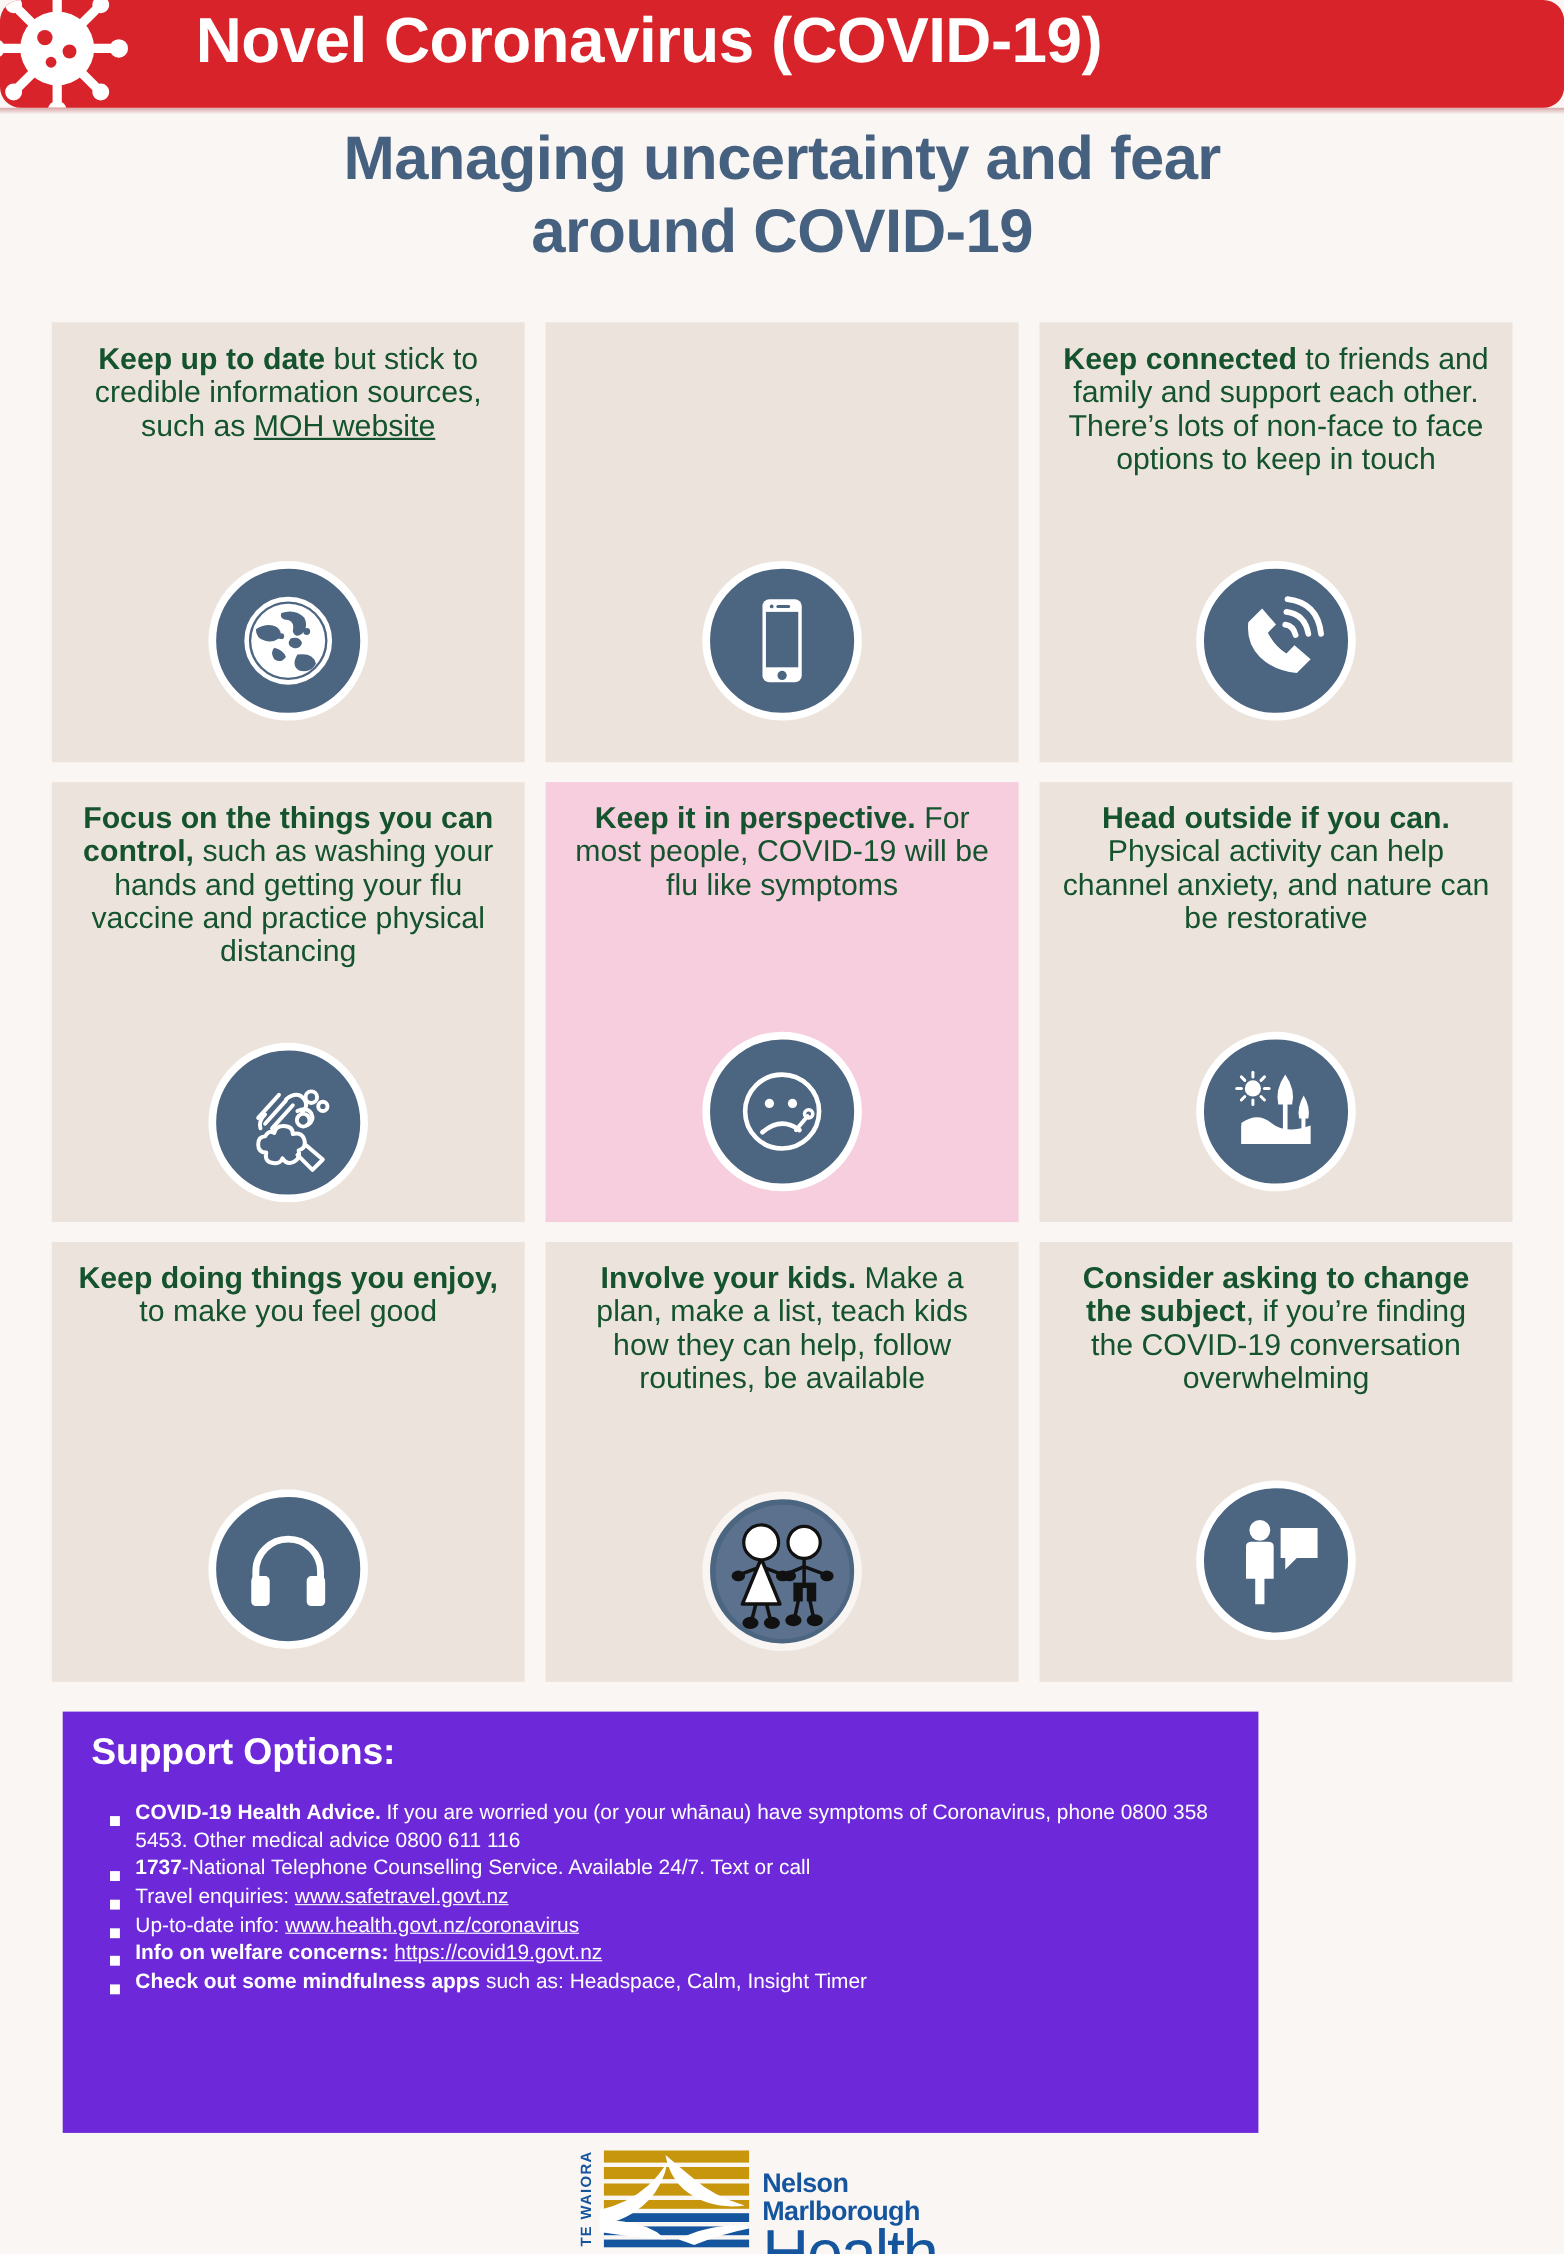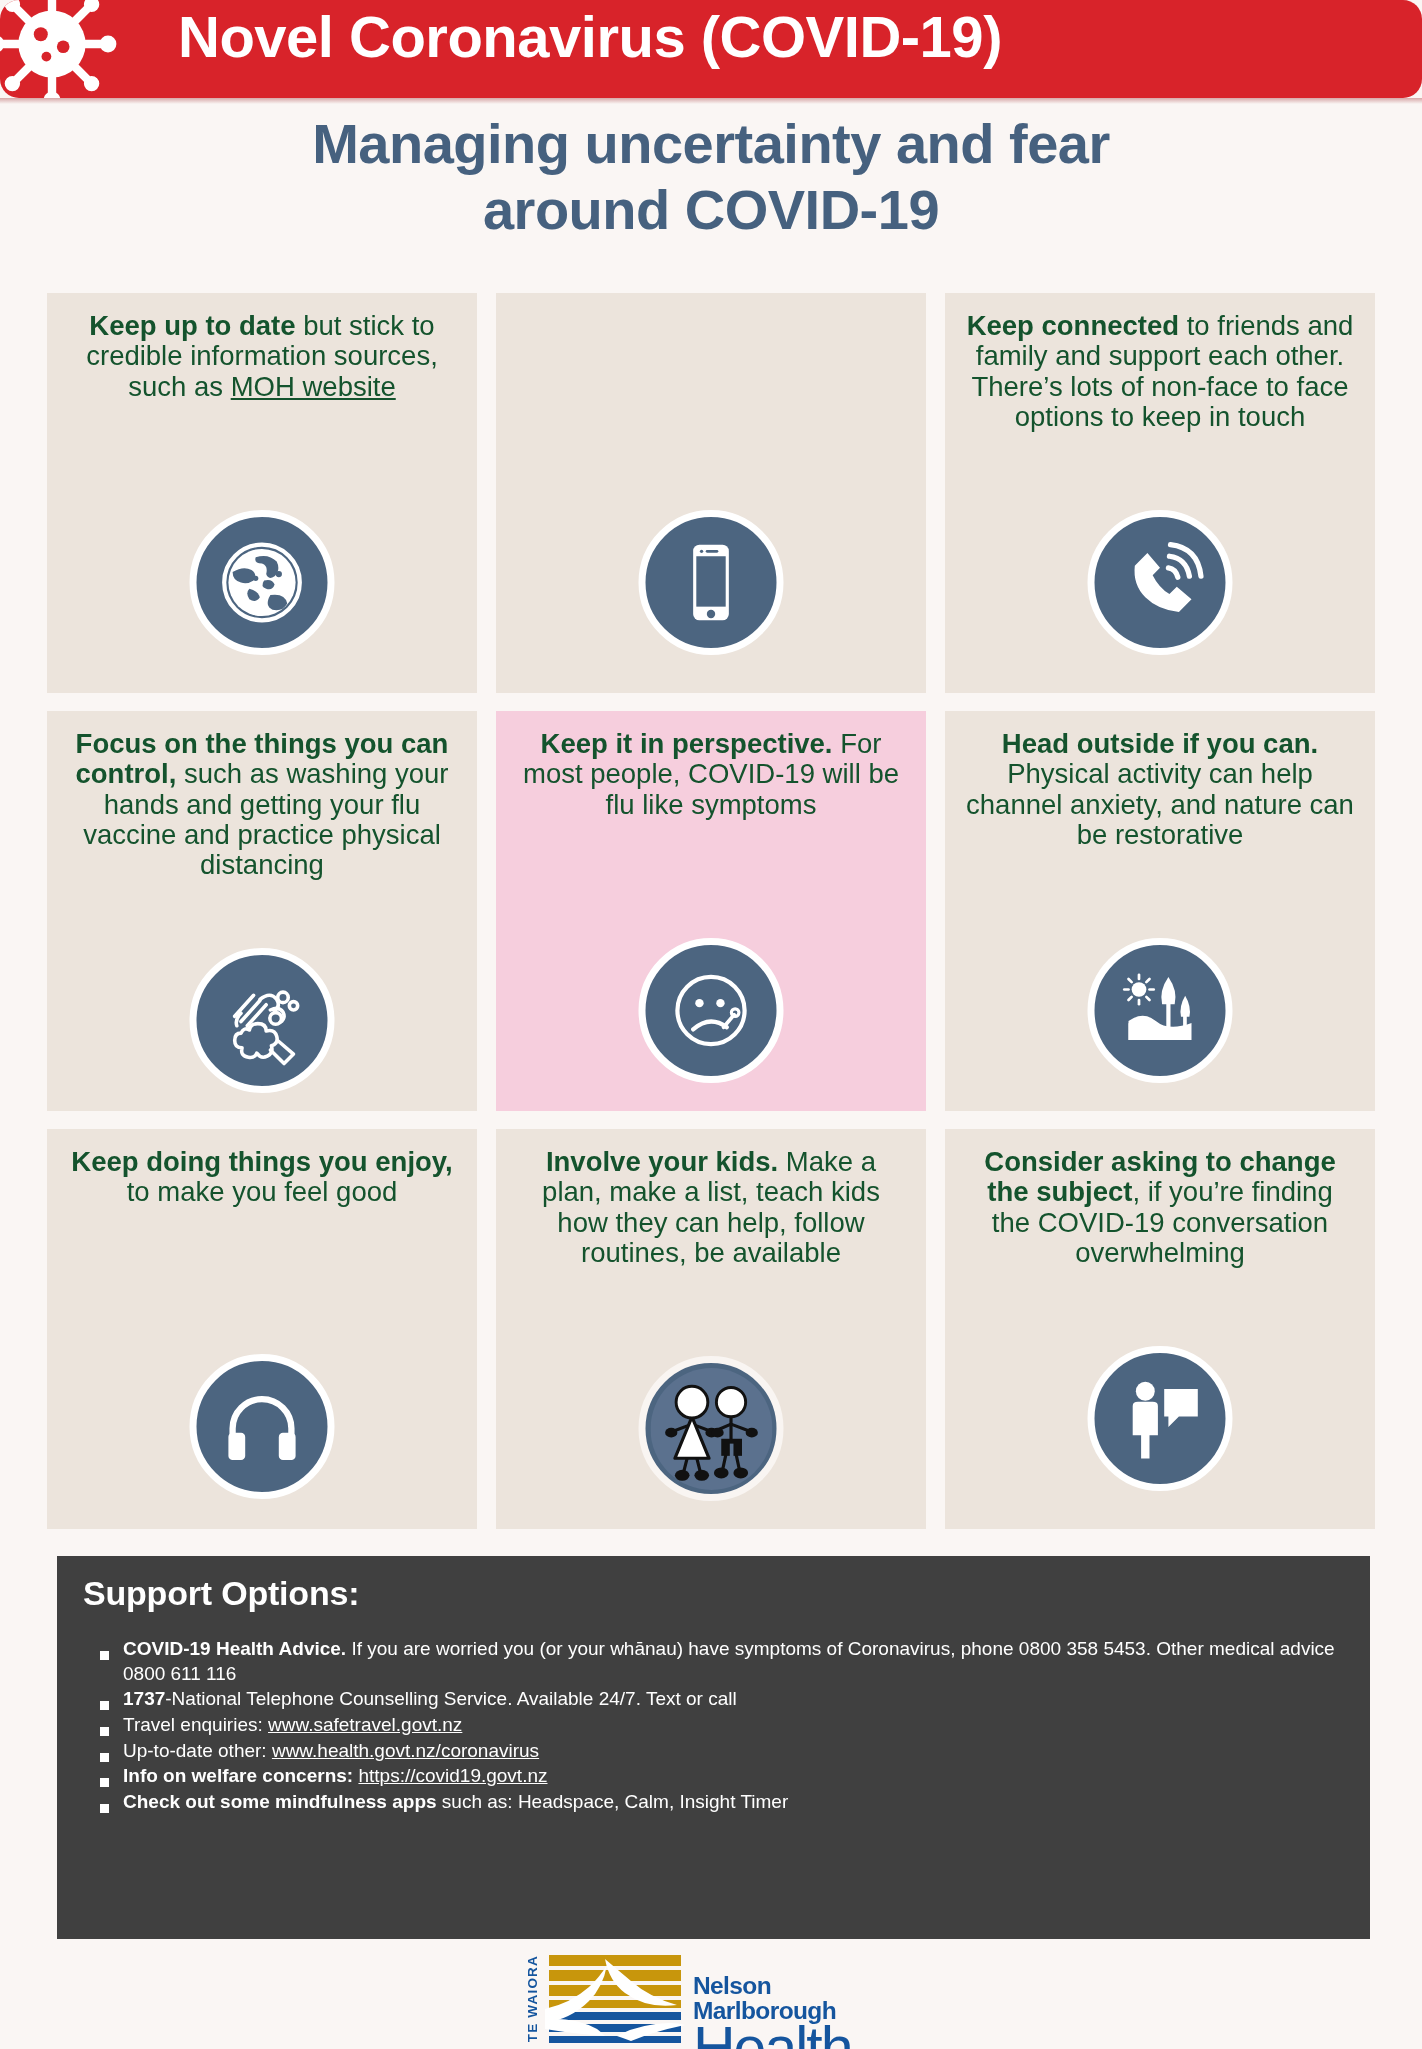--- a/index.html
+++ b/index.html
@@ -88,22 +88,22 @@
   .c4 .icon-wrap { bottom: 18px; }
   .c5 .icon-wrap { bottom: 28px; }
   .c6 .icon-wrap { bottom: 28px; }
   .c7 .icon-wrap { bottom: 30px; }
   .c8 .icon-wrap { bottom: 28px; }
   .c9 .icon-wrap { bottom: 38px; }
 
   
   .support {
     position: absolute; left: 57px; top: 1556px;
-    width: 1313px; height: 383px;
-    background: #404040;
+    width: 1087px; height: 383px;
+    background: #6d28d9;
     padding: 18px 26px 0 26px;
     color: #ffffff;
   }
   .support-title {
     font-size: 34px; font-weight: bold; color: #ffffff;
     margin-bottom: 24px; letter-spacing: -0.2px;
   }
   .support-list { list-style: none; }
   .support-list li {
     position: relative;
@@ -375,21 +375,21 @@
     </div>
 
   </div>
 
   <div class="support">
     <div class="support-title">Support Options:</div>
     <ul class="support-list">
       <li><b>COVID-19 Health Advice.</b><span>  If you are worried you (or your whānau) have symptoms of Coronavirus, phone 0800 358 5453.  Other medical advice 0800 611 116</span></li>
       <li><b>1737</b><span>-National Telephone Counselling Service.  Available 24/7. Text or call</span></li>
       <li><span>Travel enquiries: </span><u>www.safetravel.govt.nz</u></li>
-      <li><span>Up-to-date other: </span><u>www.health.govt.nz/coronavirus</u></li>
+      <li><span>Up-to-date info: </span><u>www.health.govt.nz/coronavirus</u></li>
       <li><b>Info on welfare concerns:</b><span> </span><u>https://covid19.govt.nz</u></li>
       <li><b>Check out some mindfulness apps</b><span> such as: Headspace, Calm, Insight Timer</span></li>
     </ul>
   </div>
 
   <div class="logo">
     <div class="logo-te">
       <span>TE WAIORA</span>
     </div>
     <div class="logo-mark">

